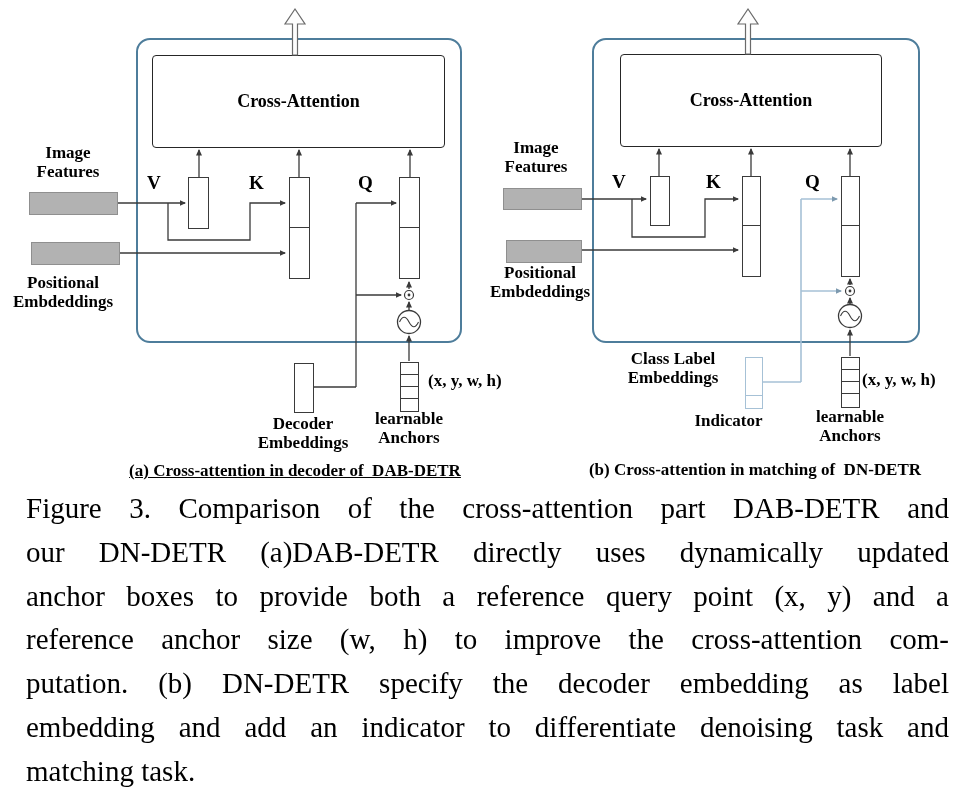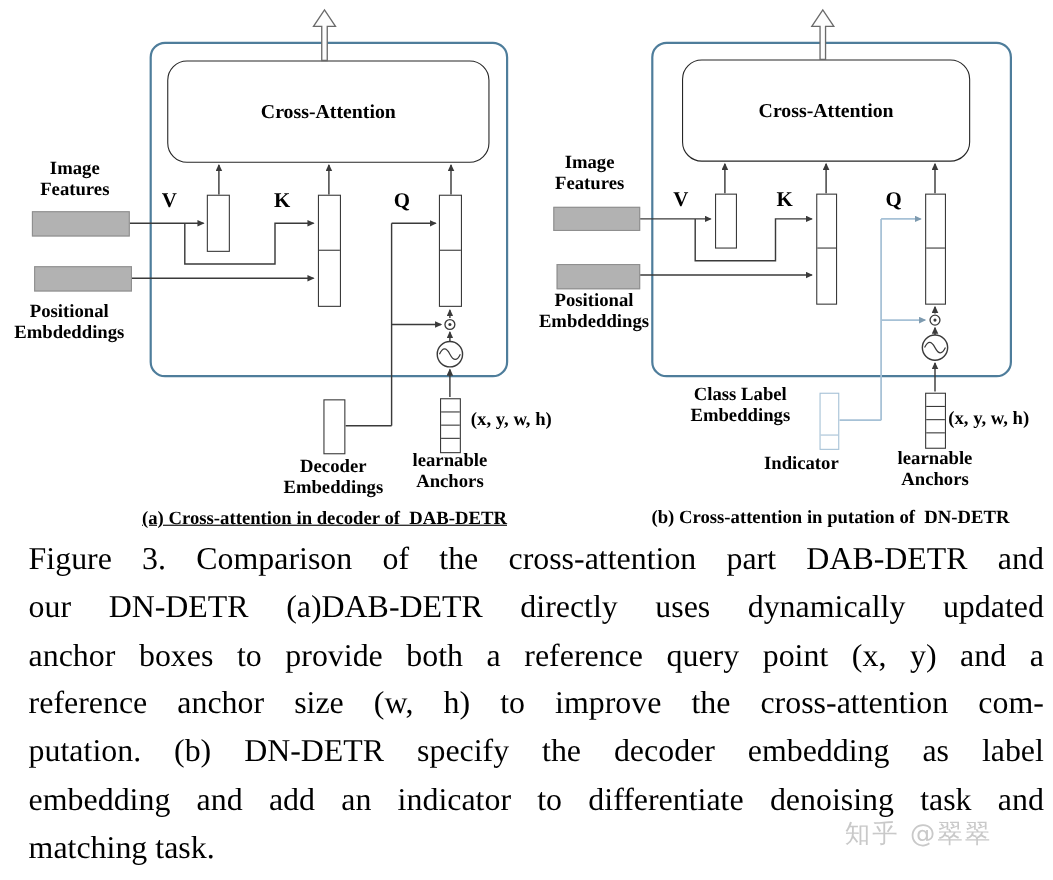--- a/index.html
+++ b/index.html
@@ -1,19 +1,19 @@
 <!DOCTYPE html>
 <html><head>
 <meta charset="utf-8">
 <style>
   html,body{margin:0;padding:0;background:#fff;}
   #shot{position:relative;width:957px;height:800px;background:#fff;overflow:hidden;
         font-family:"Liberation Serif",serif;color:#000;}
   .container{position:absolute;border:2px solid #4e7d9b;border-radius:14px;background:transparent;z-index:1;}
-  .cabox{position:absolute;border:1.6px solid #262626;border-radius:18px;background:#fff;z-index:2;
+  .cabox{position:absolute;border:1.6px solid #262626;border-radius:4px;background:#fff;z-index:2;
          display:flex;align-items:center;justify-content:center;font-weight:bold;font-size:18px;}
   svg.flow{position:absolute;left:0;top:0;z-index:3;pointer-events:none;}
   .box{position:absolute;background:#fff;border:1.5px solid #3a3a3a;z-index:4;}
   .box.blue{border-color:#a6c1d6;}
   .divider{position:absolute;left:0;right:0;border-top:1.5px solid #3a3a3a;}
   .divider.blue{border-top-color:#a6c1d6;}
   .graybox{position:absolute;background:#b2b2b2;border:1px solid #8f8f8f;z-index:4;}
   .lbl{position:absolute;z-index:5;font-weight:bold;font-size:17px;line-height:1.12;
        white-space:pre-line;text-align:center;}
   .vkq{position:absolute;z-index:5;font-weight:bold;font-size:19px;}
@@ -158,21 +158,21 @@
 Embdeddings</div>
   <div class="vkq" style="left:612px;top:171px;">V</div>
   <div class="vkq" style="left:706px;top:171px;">K</div>
   <div class="vkq" style="left:805px;top:171px;">Q</div>
   <div class="lbl" style="left:611px;top:349px;width:124px;">Class Label
 Embeddings</div>
   <div class="lbl" style="left:666px;top:411px;width:125px;">Indicator</div>
   <div class="lbl" style="left:800px;top:407px;width:100px;">learnable
 Anchors</div>
   <div class="lbl" style="left:862px;top:370px;width:90px;text-align:left;">(x, y, w, h)</div>
-  <div class="subcap" style="left:572px;top:460px;width:366px;">(b) Cross-attention in putation of  DN-DETR</div>
+  <div class="subcap" style="left:572px;top:460px;width:366px;">(b) Cross-attention in matching of  DN-DETR</div>
 
   <div class="caption">
     <div class="capline">
       <span>Figure 3. Comparison of the cross-attention part DAB-DETR and</span>
     </div>
     <div class="capline">
       <span>our DN-DETR (a)DAB-DETR directly uses dynamically updated</span>
     </div>
     <div class="capline">
       <span>anchor boxes to provide both a reference query point </span><span class="mathit">(x, y)</span><span> and a</span>
@@ -184,15 +184,14 @@
       <span>putation.  (b) DN-DETR specify the decoder embedding as label</span>
     </div>
     <div class="capline">
       <span>embedding and add an indicator to differentiate denoising task and</span>
     </div>
     <div class="capline last">
       <span>matching task.</span>
     </div>
   </div>
 
-  <div class="watermark" style="left:768px;top:742px;">知乎 @翠翠</div>
 
 </div>
 
 </body></html>

